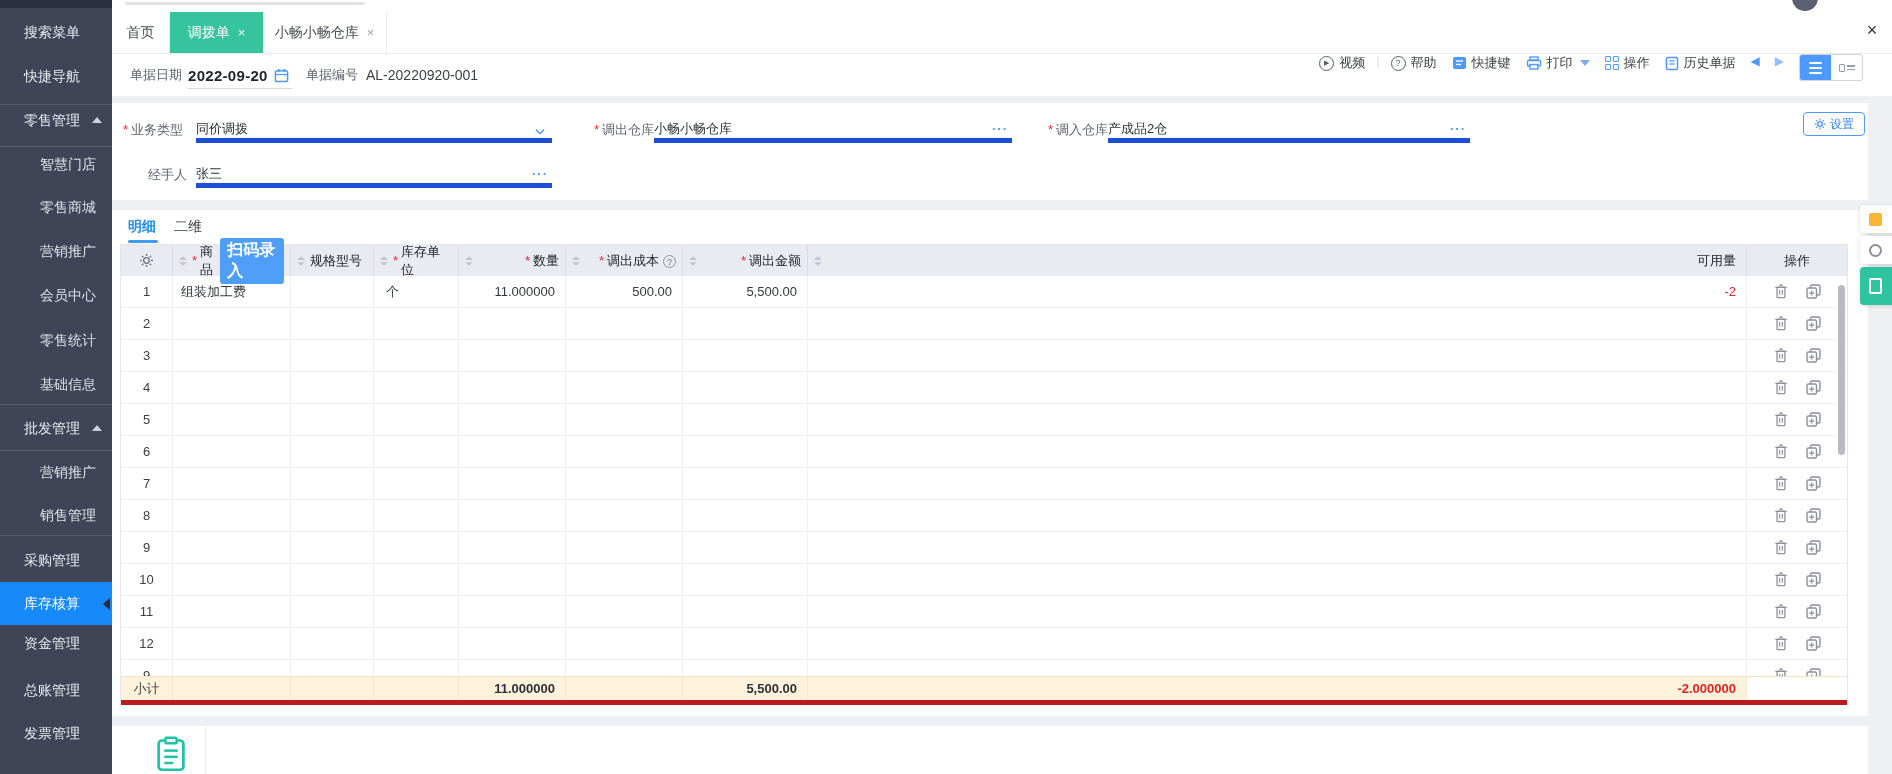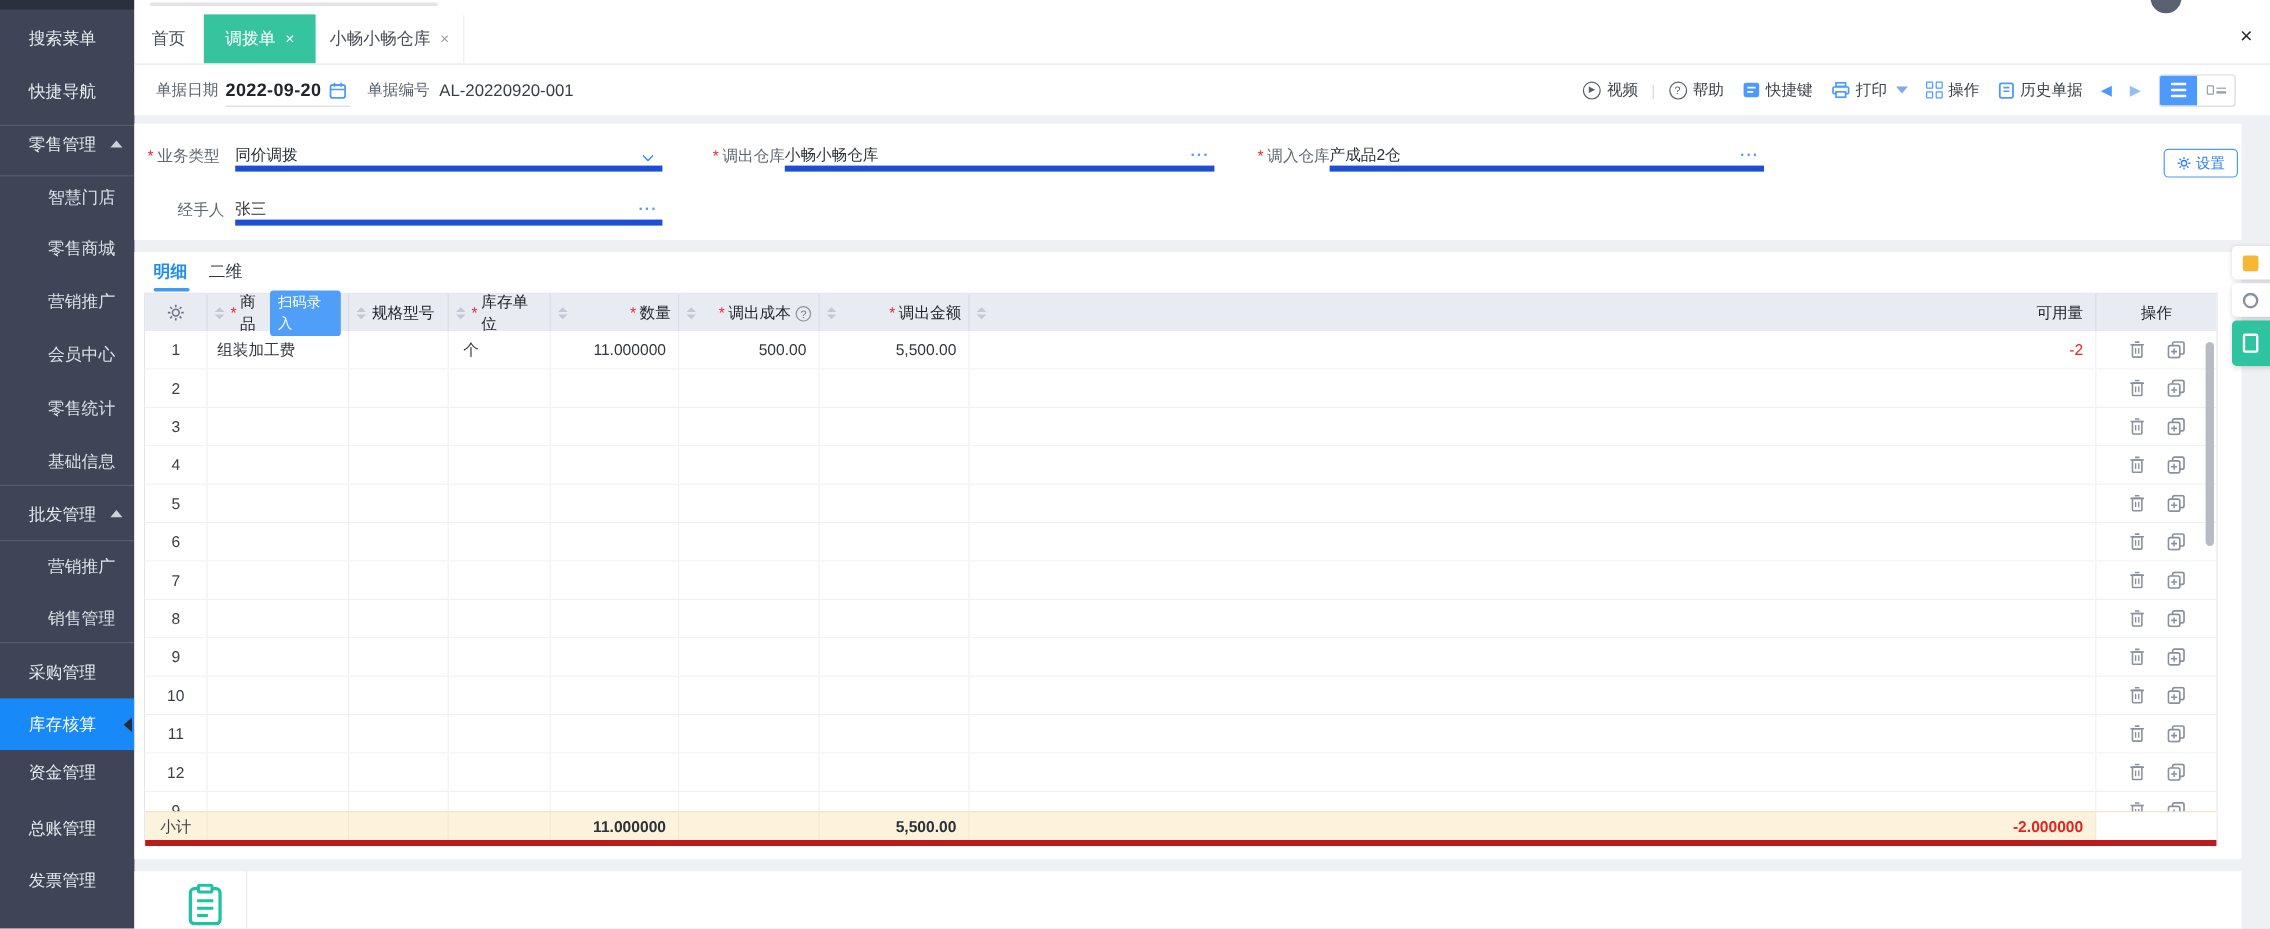--- a/index.html
+++ b/index.html
@@ -26,21 +26,21 @@
   .avatar-partial{position:absolute;left:1792px;top:-15px;width:26px;height:26px;border-radius:50%;background:#59607200;background:#5a6173}
   .win-close{position:absolute;left:1858px;top:16px;width:28px;height:28px;line-height:28px;text-align:center;font-size:18px;color:#2e2e2e;cursor:pointer}
 
   
   .toolbar{position:absolute;left:112px;top:53px;width:1780px;height:43px;background:#fff;border-top:1px solid #ececec;font-size:13px;color:#3c4046}
   .tb-lab{position:absolute;top:0;height:42px;line-height:42px;color:#5c636d}
   .date-field{position:absolute;left:76px;top:8px;width:104px;height:27px;border-bottom:1px solid #d6dae1;display:flex;align-items:center;cursor:text}
   .date-field .v{font-size:15px;font-weight:bold;color:#22262c;letter-spacing:.3px}
   .date-field svg{margin-left:6px}
   .docno{position:absolute;left:254px;top:0;height:42px;line-height:42px;color:#3a3f46;font-size:14px}
-  .tb-right{position:absolute;right:29px;top:0;height:42px;display:flex;align-items:center;gap:15px;white-space:nowrap}
+  .tb-right{position:absolute;right:29px;top:0;height:42px;display:flex;align-items:flex-start;gap:15px;white-space:nowrap}
   .tb-item{display:flex;align-items:center;gap:5px;cursor:pointer}
   .ring{display:inline-flex;align-items:center;justify-content:center;width:15px;height:15px;border:1px solid #585f69;border-radius:50%;font-size:9px;color:#585f69}
   .tb-sep{color:#dcdcdc;margin:0 -4px}
   .chev{width:0;height:0;border-left:5px solid transparent;border-right:5px solid transparent;border-top:6px solid #7fa9ea;margin-left:2px}
   .grid-ico{display:inline-grid;grid-template-columns:6px 6px;grid-gap:2px}
   .grid-ico i{width:6px;height:6px;border:1.5px solid #4c9aff;border-radius:1px}
   .pag{font-size:12px;cursor:pointer}
   .pag.prev{color:#4c9aff}
   .pag.next{color:#93befa}
   .view-toggle{display:flex;border:1px solid #d3d6db;border-radius:3px;overflow:hidden}
@@ -53,21 +53,21 @@
   .vt .mini .l{display:flex;flex-direction:column;gap:2px}
   .vt .mini .l i{width:8px;height:1.5px;background:#9aa0a8}
 
   
   .form-panel{position:absolute;left:112px;top:103px;width:1756px;height:97px;background:#fff;font-size:13px}
   .star{color:#f5222d;margin-right:3px}
   .f-lab{position:absolute;color:#5f6670;height:24px;line-height:24px}
   .f-field{position:absolute;height:25px;border-bottom:5px solid #1d4ed8;color:#2b2f36;line-height:22px;cursor:text}
   .f-field .suffix{position:absolute;right:4px;top:0;color:#4c9aff;font-weight:bold;letter-spacing:1px;cursor:pointer}
   .f-chev{position:absolute;right:8px;top:8px;width:8px;height:8px;border-right:2px solid #4c9aff;border-bottom:2px solid #4c9aff;transform:rotate(45deg) scale(.9);border-radius:1px}
-  .btn-settings{position:absolute;left:1691px;top:21px;width:62px;height:24px;border:1px solid #4c9aff;border-radius:4px;color:#2f80ed;font-size:12px;display:flex;align-items:center;justify-content:center;gap:4px;background:#fff;cursor:pointer}
+  .btn-settings{position:absolute;left:1691px;top:9px;width:62px;height:24px;border:1px solid #4c9aff;border-radius:4px;color:#2f80ed;font-size:12px;display:flex;align-items:center;justify-content:center;gap:4px;background:#fff;cursor:pointer}
 
   
   .detail-panel{position:absolute;left:112px;top:210px;width:1756px;height:506px;background:#fff}
   .dtab{position:absolute;top:8px;font-size:14px;color:#3c4046;cursor:pointer;font-weight:bold}
   .dtab.on{color:#1f8ceb}
   .dtab-line{position:absolute;left:16px;top:30px;width:30px;height:3px;background:#3f9bef;border-radius:2px}
   .table{position:absolute;left:8px;top:34px;width:1728px;border:1px solid #e5e7ed;border-bottom:none}
   .hrow{display:flex;height:31px;background:#e9ebf2;align-items:center;font-size:13px;color:#23262d}
   .hcell{display:flex;align-items:center;height:100%;border-right:1px solid #d9dce4;padding:0 6px;font-weight:500}
   .hcell:last-child{border-right:none}
@@ -78,21 +78,21 @@
   .c4{width:107px}
   .c5{width:117px}
   .c6{width:125px}
   .c7{flex:1}
   .c8{width:100px;justify-content:center}
   .sorts{display:inline-flex;flex-direction:column;gap:2px;margin-right:5px}
   .sorts i{width:0;height:0;border-left:4px solid transparent;border-right:4px solid transparent}
   .sorts .up{border-bottom:4px solid #c3c8d3}
   .sorts .dn{border-top:4px solid #c3c8d3}
   .right-lab{margin-left:auto;text-align:center}
-  .pill{margin-left:auto;background:#4f9ef8;color:#fff;font-size:12px;padding:2px 7px;border-radius:3px;cursor:pointer;font-weight:normal}
+  .pill{margin-left:auto;background:#4f9ef8;color:#fff;font-size:16px;padding:2px 7px;border-radius:3px;cursor:pointer;font-weight:bold}
   .qmark{display:inline-flex;align-items:center;justify-content:center;width:13px;height:13px;border:1px solid #8f959e;border-radius:50%;font-size:9px;color:#6f7680;margin-left:4px}
   .tbody{height:400px;overflow:hidden}
   .trow{display:flex;height:32px;border-bottom:1px solid #eef0f3;font-size:13px;color:#33373d;background:#fff}
   .cell{display:flex;align-items:center;height:100%;border-right:1px solid #f0f1f5;padding:0 8px}
   .cell:last-child{border-right:none}
   .num{justify-content:center;color:#3c4046}
   .ra{justify-content:flex-end;padding-right:10px}
   .red{color:#e02424}
   .opcell{justify-content:center;gap:18px}
   .opcell svg{cursor:pointer}

